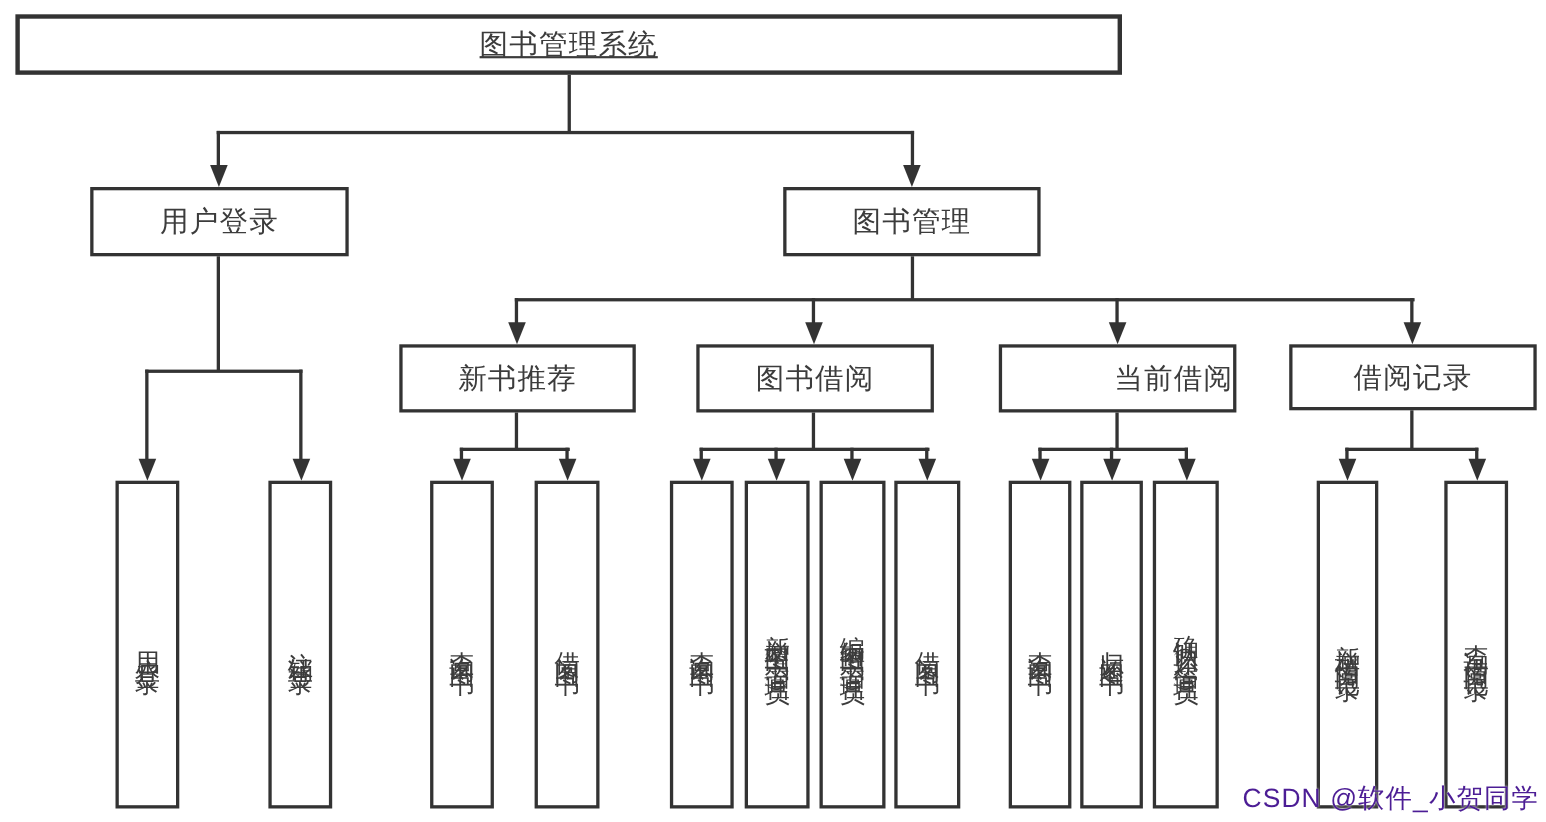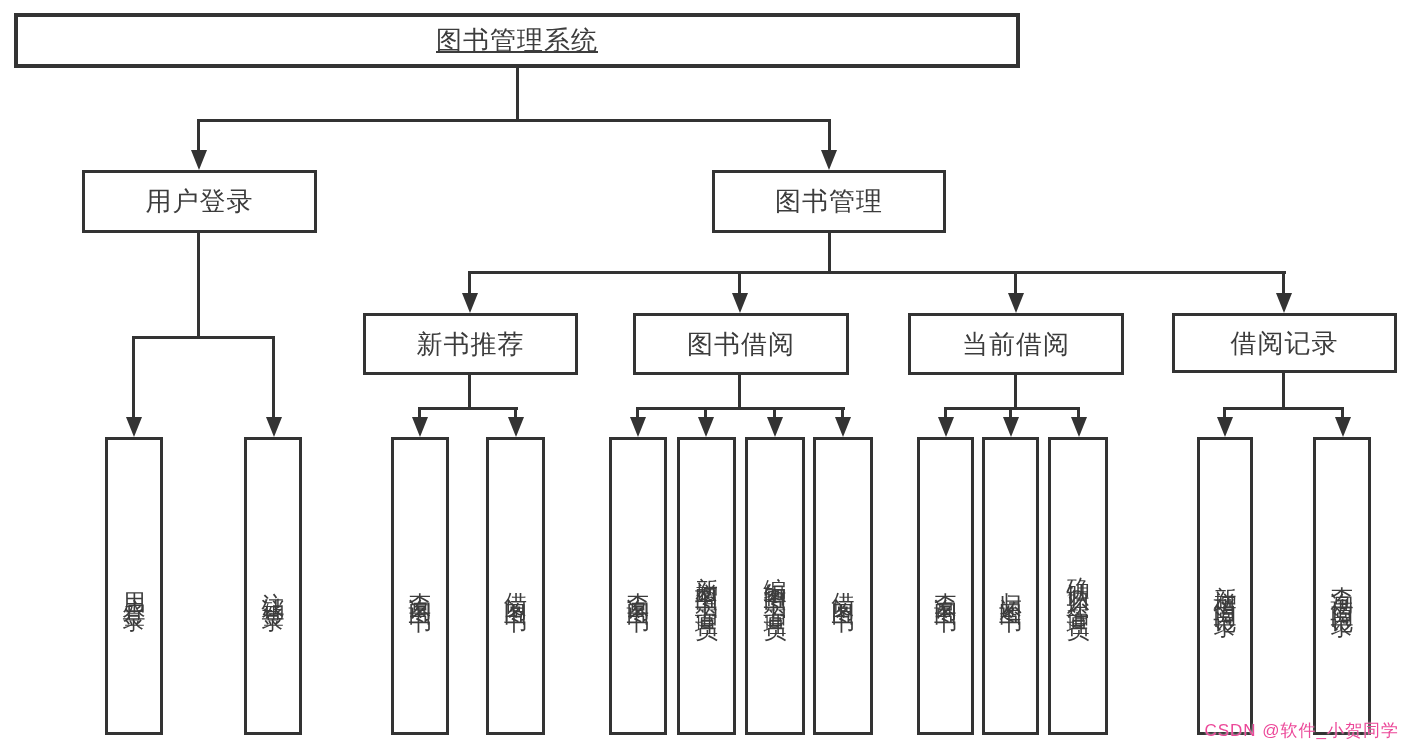--- a/index.html
+++ b/index.html
@@ -51,22 +51,22 @@
     width: 0;
     height: 0;
     border-left: 8px solid transparent;
     border-right: 8px solid transparent;
     border-top: 20px solid #333333;
   }
   .watermark {
     position: absolute;
     right: 6px;
     bottom: 5px;
-    font-size: 17px;
-    color: #ec4899;
+    font-size: 24px;
+    color: #4c1d95;
     letter-spacing: 1px;
     z-index: 5;
     text-shadow: 0 0 2px #ffffff;
   }
 </style>
 </head>
 <body>
 
 <div class="canvas">
 
@@ -139,21 +139,21 @@
   <div class="box" style="left:363px; top:313px; width:215px; height:62px;">
     <span class="lbl">新书推荐</span>
   </div>
 
   <div class="box" style="left:712px; top:170px; width:234px; height:63px;">
     <span class="lbl">图书管理</span>
   </div>
   <div class="box" style="left:633px; top:313px; width:216px; height:62px;">
     <span class="lbl">图书借阅</span>
   </div>
-  <div class="box" style="left:908px; top:313px; width:216px; height:62px;">
+  <div class="box" style="left:908px; top:313px; width:216px; height:62px;justify-content:flex-end;">
     <span class="lbl">当前借阅</span>
   </div>
   <div class="box" style="left:1172px; top:313px; width:225px; height:60px;text-align:right;">
     <span class="lbl">借阅记录</span>
   </div>
 
   <div class="box leaf" style="left:105px; top:437px; width:58px; height:298px;">
     <span class="lbl">用户登录</span>
   </div>
   <div class="box leaf" style="left:244px; top:437px; width:58px; height:298px;">

